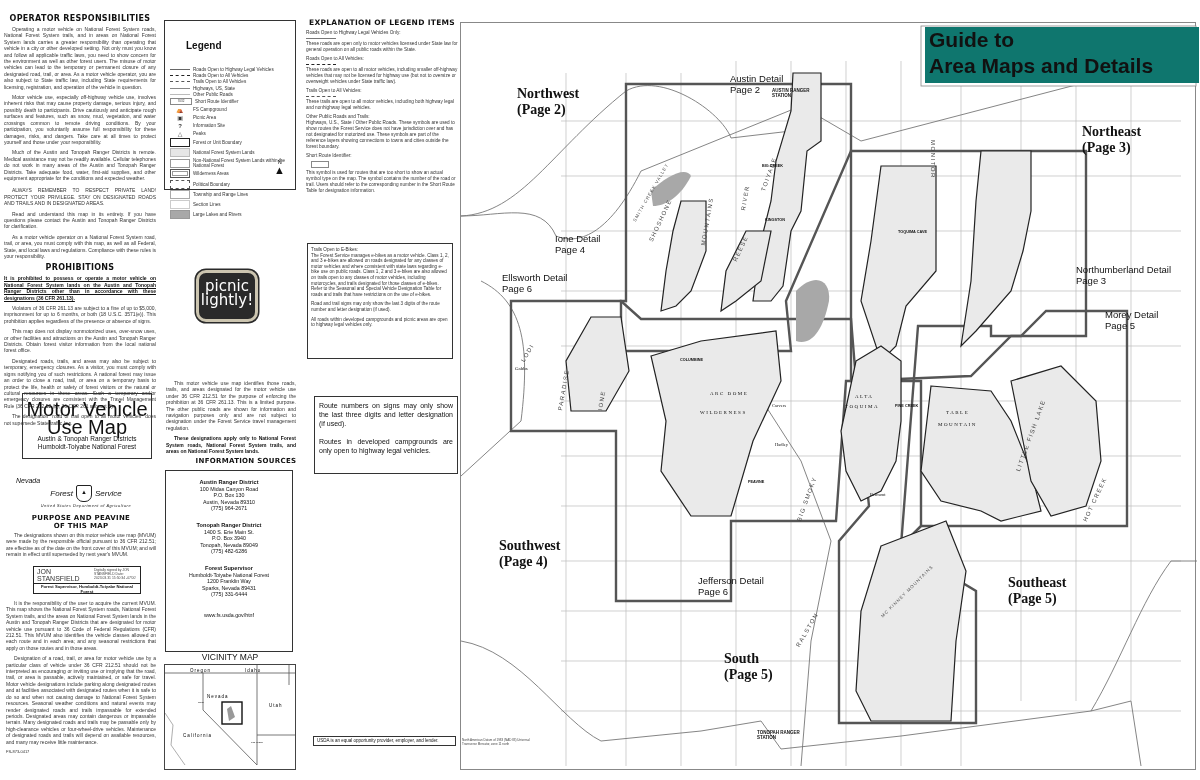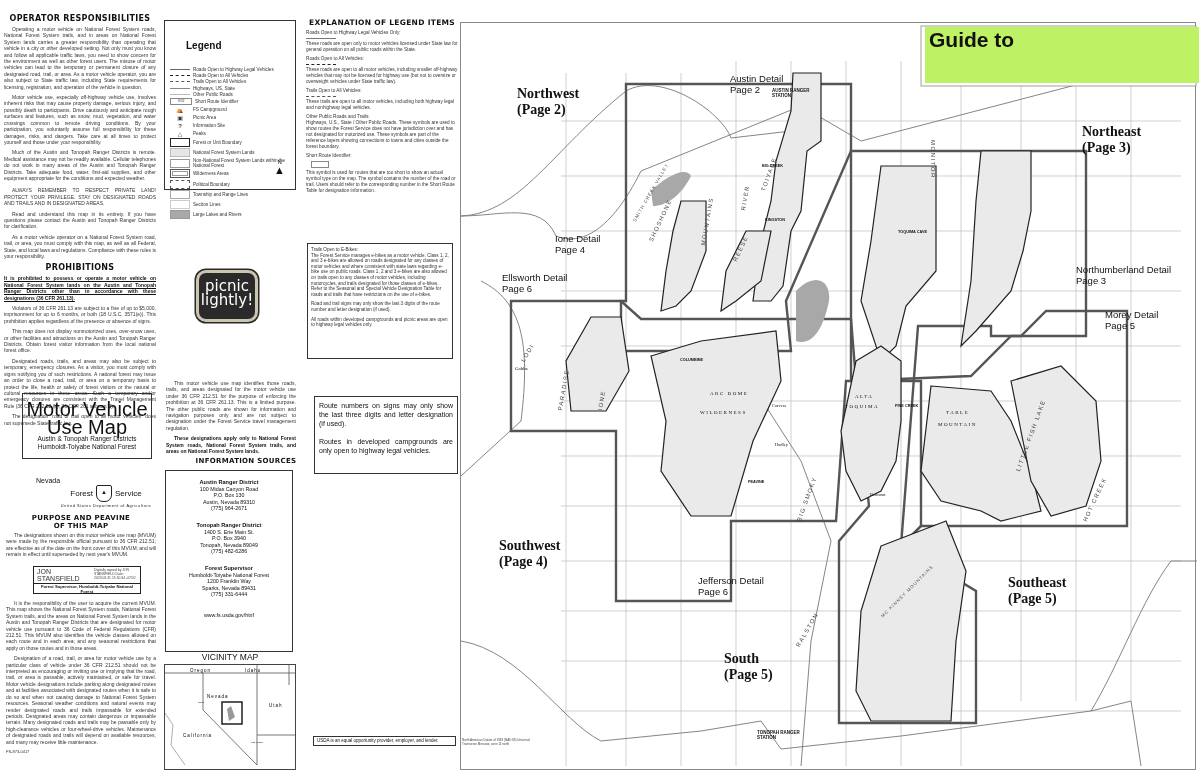--- a/index.html
+++ b/index.html
@@ -23,21 +23,21 @@
   .info{position:absolute;left:165px;top:470px;width:128px;height:182px;font-size:5.3px;text-align:center;line-height:6.6px;padding-top:8px;}
   .info b{font-size:5.6px;}
   .vic{position:absolute;left:164px;top:664px;width:132px;height:106px;border:1px solid #444;box-sizing:border-box;}
   .sig{position:absolute;left:33px;top:566px;width:108px;height:28px;border:1.5px solid #222;box-sizing:border-box;}
   .map{position:absolute;left:460px;top:22px;width:736px;height:748px;border:1px solid #888;box-sizing:border-box;}
   .ebox{position:absolute;left:307px;top:243px;width:146px;height:116px;padding:3px;font-size:4.6px;line-height:5.6px;color:#333;}
   .route{position:absolute;left:314px;top:396px;width:144px;height:78px;padding:4px;font-size:7px;line-height:9px;}
   .usda{position:absolute;left:313px;top:736px;width:143px;height:10px;font-size:4.5px;padding:1px 3px;}
   .mlabel{position:absolute;font-family:"Liberation Serif",serif;font-weight:bold;font-size:14px;line-height:16px;}
   .dlabel{position:absolute;font-size:9.5px;line-height:11px;}
-  .guide{position:absolute;left:925px;top:27px;width:270px;height:56px;background:#bef264;font-weight:bold;font-size:21px;line-height:26px;padding-left:4px;}
+  .guide{position:absolute;left:925px;top:27px;width:270px;height:56px;background:#0f766e;font-weight:bold;font-size:21px;line-height:26px;padding-left:4px;}
 </style>
 </head>
 <body>
 
 <div id="col1" class="col">
   <div class="hd" style="margin-top:14px;">OPERATOR RESPONSIBILITIES</div>
   <div class="tiny">
     <p>Operating a motor vehicle on National Forest System roads, National Forest System trails, and in areas on National Forest System lands carries a greater responsibility than operating that vehicle in a city or other developed setting. Not only must you know and follow all applicable traffic laws, you need to show concern for the environment as well as other forest users. The misuse of motor vehicles can lead to the temporary or permanent closure of any designated road, trail, or area. As a motor vehicle operator, you are also subject to State traffic law, including State requirements for licensing, registration, and operation of the vehicle in question.</p>
     <p>Motor vehicle use, especially off-highway vehicle use, involves inherent risks that may cause property damage, serious injury, and possibly death to participants. Drive cautiously and anticipate rough surfaces and features, such as snow, mud, vegetation, and water crossings common to remote driving conditions. By your participation, you voluntarily assume full responsibility for these damages, risks, and dangers. Take care at all times to protect yourself and those under your responsibility.</p>
     <p>Much of the Austin and Tonopah Ranger Districts is remote. Medical assistance may not be readily available. Cellular telephones do not work in many areas of the Austin and Tonopah Ranger Districts. Take adequate food, water, first-aid supplies, and other equipment appropriate for the conditions and expected weather.</p>
@@ -57,21 +57,21 @@
 
 <div class="mvum box">
   <div class="t">Motor Vehicle</div>
   <div class="t" style="margin-top:0">Use Map</div>
 </div>
 <div style="position:absolute;left:22px;top:435px;width:130px;text-align:center;font-size:6.5px;line-height:8px;">
   <div>Austin &amp; Tonopah Ranger Districts</div>
   <div>Humboldt-Toiyabe National Forest</div>
 </div>
 
-<div style="position:absolute;left:36px;top:477px;width:140px;">
+<div style="position:absolute;left:16px;top:477px;width:140px;font-style:italic;">
   <div style="font-size:7px;">Nevada</div>
   <div style="display:flex;align-items:center;justify-content:center;font-size:8px;gap:3px;margin-top:1px;">
     <span>Forest</span>
     <span style="display:inline-block;width:14px;height:15px;border:1.5px solid #222;border-radius:2px 2px 7px 7px;text-align:center;font-size:6px;line-height:13px;font-weight:bold;">▲</span>
     <span>Service</span>
   </div>
   <div style="font-size:3.8px;letter-spacing:0.6px;text-align:center;margin-top:2px;">United States Department of Agriculture</div>
 </div>
 
 <div style="position:absolute;left:6px;top:514px;width:150px;">
@@ -315,20 +315,21 @@
       <path d="M795,290 C815,270 830,280 828,300 C822,330 810,345 795,340 Z"></path>
     </g>
 
     <rect x="920" y="25" width="275" height="60" fill="#fff" stroke="#888" stroke-width="0.8"></rect>
   </svg>
 
 </div>
 
 <div class="guide">
   <div>Guide to</div>
+  <div>Area Maps and Details</div>
 </div>
 
 <div class="mlabel" style="left:517px;top:86px">
     <div>Northwest</div>
     <div>(Page 2)</div>
   </div>
 <div class="mlabel" style="left:1082px;top:124px">
     <div>Northeast</div>
     <div>(Page 3)</div>
   </div>

